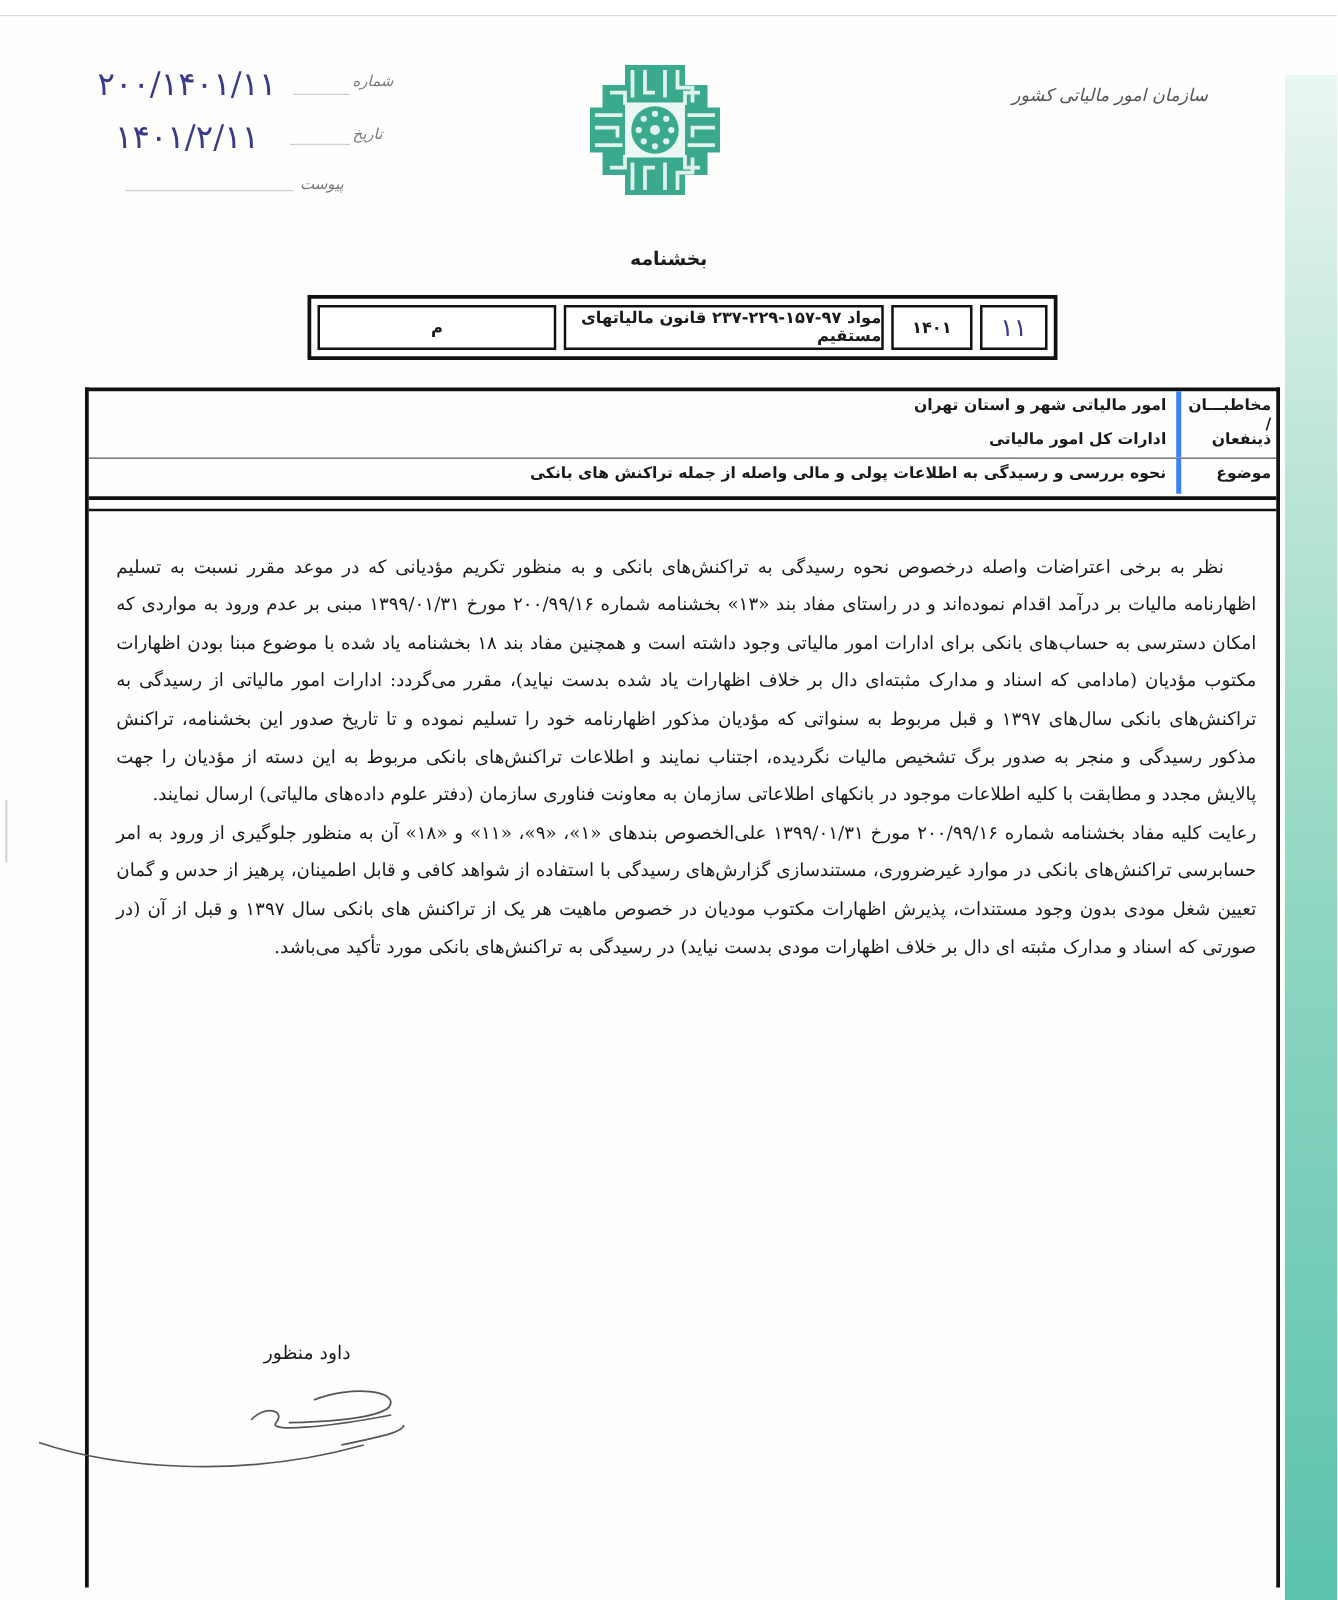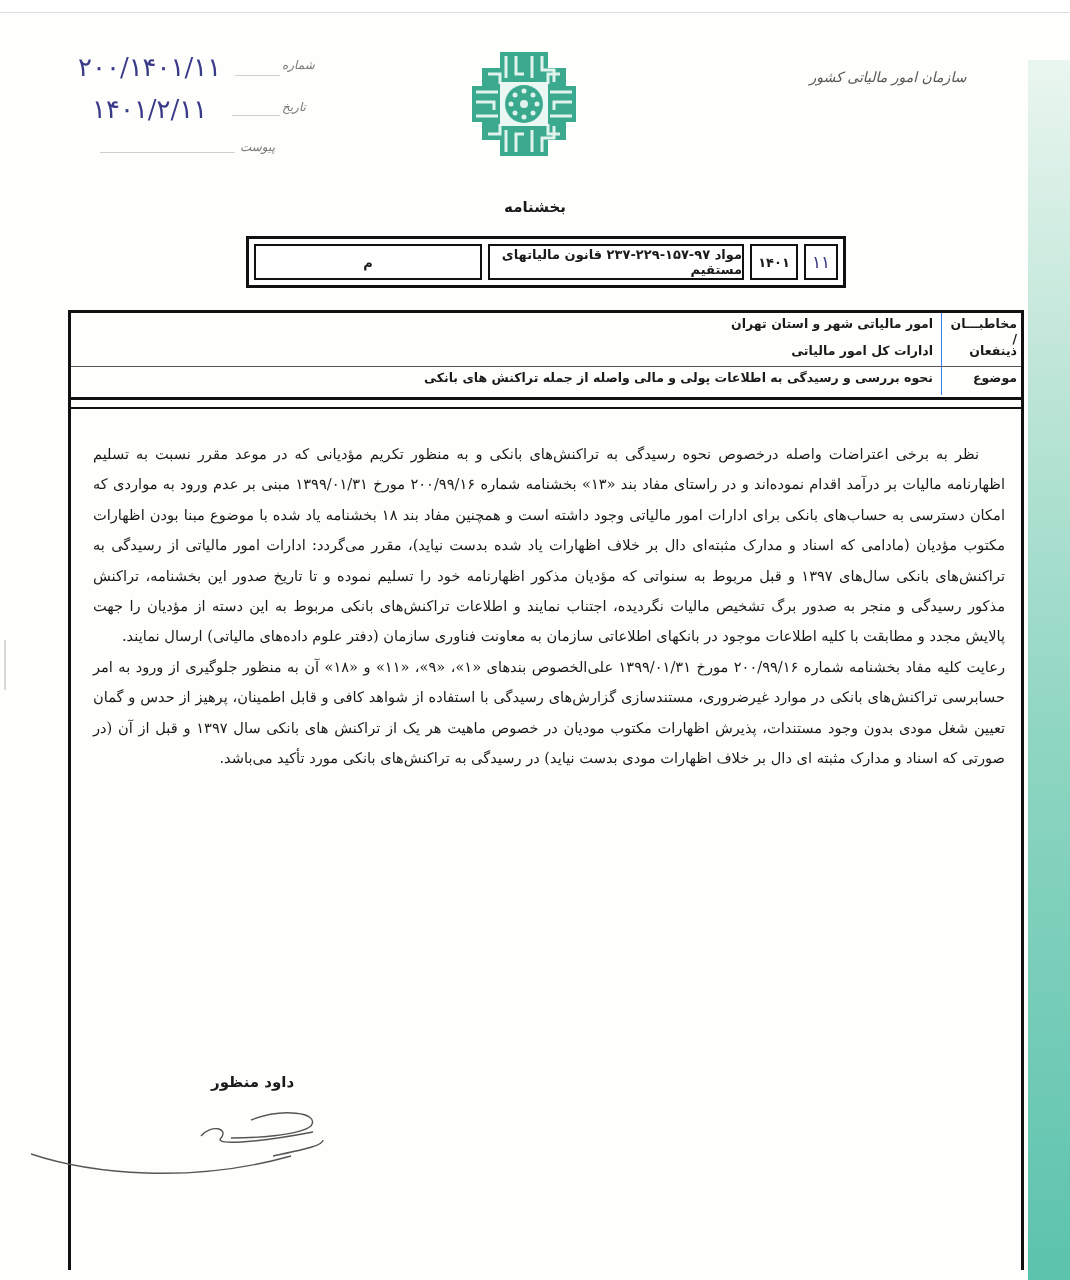--- a/index.html
+++ b/index.html
@@ -20,39 +20,39 @@
   .ministry { position: absolute; right: 82px; top: 62px; width: 200px; text-align: center; direction: rtl;
     font-family: "DejaVu Serif", serif; font-style: italic; color: #555; font-size: 14px; line-height: 30px; }
 
   .logo { position: absolute; left: 470px; top: 48px; width: 108px; height: 112px; }
 
   .doc-title { position: absolute; left: 0; width: 1070px; top: 198px; text-align: center; font-weight: bold; font-size: 15px; direction: rtl; }
 
   
   .ref-box { position: absolute; left: 246px; top: 236px; width: 600px; height: 52px; border: 3px solid #111; display: flex; direction: rtl; padding: 5px; gap: 6px; background: #fff; }
   .ref-cell { border: 2px solid #111; display: flex; align-items: center; justify-content: center; font-weight: bold; font-size: 13px; }
-  .ref-num { width: 34px; font-size: 17px; font-weight: normal; color: #3a3a8a; }
-  .ref-year { width: 48px; }
+  .ref-num { width: 54px; font-size: 20px; font-weight: normal; color: #3a3a8a; }
+  .ref-year { width: 65px; }
   .ref-law { width: 256px; }
   .ref-m { flex: 1; }
 
   
   .frame { position: absolute; left: 68px; top: 310px; width: 956px; height: 960px; border-left: 3px solid #111; border-right: 3px solid #111; border-top: 3px solid #111; }
   .addr-table { position: absolute; left: 0; top: 0; width: 950px; direction: rtl; border-collapse: collapse; font-size: 12.5px; font-weight: bold; }
   .addr-row { display: flex; direction: rtl; }
-  .addr-label { width: 80px; padding: 3px 4px; border-left: 1px solid #3b82f6; }
+  .addr-label { width: 80px; padding: 3px 4px; border-left: 4px solid #3b82f6; }
   .addr-value { flex: 1; padding: 3px 8px; }
   .row-sep { border-bottom: 1px solid #555; }
   .thick-sep { position: absolute; left: 0; width: 950px; height: 3px; background: #111; }
 
   .body-text { position: absolute; left: 22px; top: 126px; width: 912px; direction: rtl; text-align: justify; font-family: "DejaVu Serif", serif; font-size: 14.6px; line-height: 30.4px; }
   .body-text p { text-align-last: right; }
   .indent { text-indent: 26px; }
 
-  .signer { position: absolute; left: 140px; top: 760px; font-weight: bold; font-size: 15px; direction: rtl; }
+  .signer { position: absolute; left: 140px; top: 760px; font-weight: normal; font-size: 15px; direction: rtl; }
   .signature { position: absolute; left: -40px; top: 785px; width: 340px; height: 100px; }
 </style>
 </head>
 <body>
 
 <div class="top-strip"></div>
 <div class="paper"></div>
 <div class="right-band"></div>
 <div class="left-mark"></div>
 

